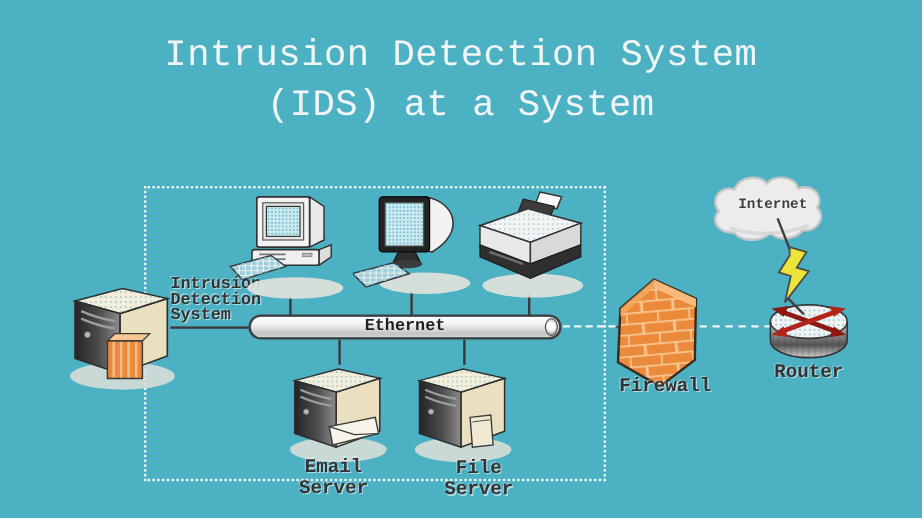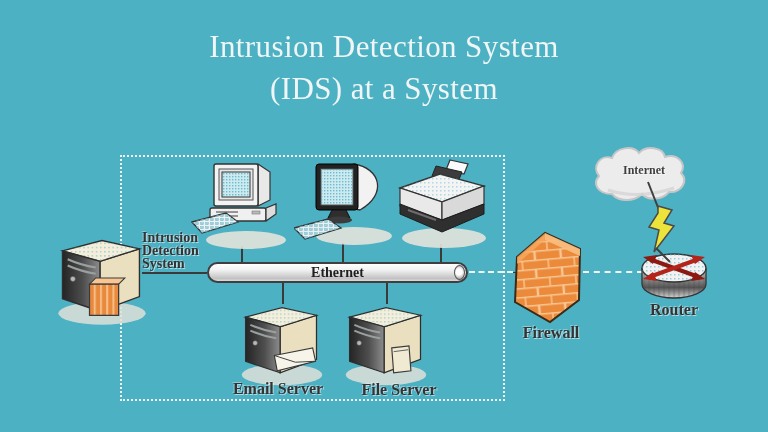--- a/index.html
+++ b/index.html
@@ -1,17 +1,17 @@
 <!DOCTYPE html>
 <html><head>
 <meta charset="utf-8">
 <style>
   html,body{margin:0;padding:0;background:#4db1c4;}
   .slide{position:relative;width:768px;height:432px;background:#4db1c4;overflow:hidden;
-         font-family:Liberation Serif, serif;}
+         font-family:Liberation Mono, monospace;}
   .title{position:absolute;top:26px;left:0;right:0;text-align:center;color:#f0f5f6;
          font-size:31px;line-height:42px;font-weight:400;letter-spacing:.4px;}
   .boundary{position:absolute;left:120px;top:155px;width:385px;height:246px;
             border:2px dotted rgba(255,255,255,.92);box-sizing:border-box;}
   .icon{position:absolute;}
   .label{position:absolute;font-size:16px;font-weight:bold;color:#333;
          text-shadow:1px 1px 0 rgba(255,255,255,.55),-1px -1px 0 rgba(255,255,255,.35);}
   .ids-label{white-space:pre-line;line-height:13px;font-size:14px;}
   .ethernet{position:absolute;left:207px;top:262px;width:261px;height:21px;box-sizing:border-box;
             border:2px solid #3f3f3f;border-radius:12px;text-align:center;font-size:14px;
@@ -178,21 +178,21 @@
   </div>
   <div class="label" style="left:349px;top:381px;width:100px;text-align:center">File Server</div>
 
   <div class="icon" style="left:506px;top:226px;width:80px;height:102px">
     <svg width="80" height="102" viewBox="0 0 80 102">
       <polygon points="39,7 74,23 73,74 44,96 9,76 11,31" fill="url(#brick)" stroke="#3a2a18" stroke-width="2"></polygon>
       <polygon points="39,7 74,23 74,30 39,14" fill="#f9bd7e" opacity=".95"></polygon>
       <polygon points="11,31 39,7 39,14 11,38" fill="#f6a95f" opacity=".8"></polygon>
     </svg>
   </div>
-  <div class="label" style="left:516px;top:324px;width:70px;text-align:center">Firewall</div>
+  <div class="label" style="left:516px;top:313px;width:70px;text-align:center">Firewall</div>
 
   <div class="icon" style="left:638px;top:250px;width:72px;height:58px">
     <svg width="72" height="58" viewBox="0 0 72 58">
       <path d="M4 18 v16 a32 14 0 0 0 64 0 v-16" fill="url(#metal)" stroke="#333" stroke-width="1.3"></path>
       <path d="M4 18 v16 a32 14 0 0 0 64 0 v-16" fill="url(#vstripes)" opacity=".5"></path>
       <ellipse cx="36" cy="18" rx="32" ry="14" fill="#f2f2f2" stroke="#333" stroke-width="1.4"></ellipse>
       <ellipse cx="36" cy="18" rx="32" ry="14" fill="url(#dith)" opacity=".6"></ellipse>
       <g>
         <path d="M36 18 L14 10 M36 18 L58 26" stroke="#8c1a12" stroke-width="4"></path>
         <polygon points="5,7 19,5 15,14" fill="#8c1a12"></polygon>

